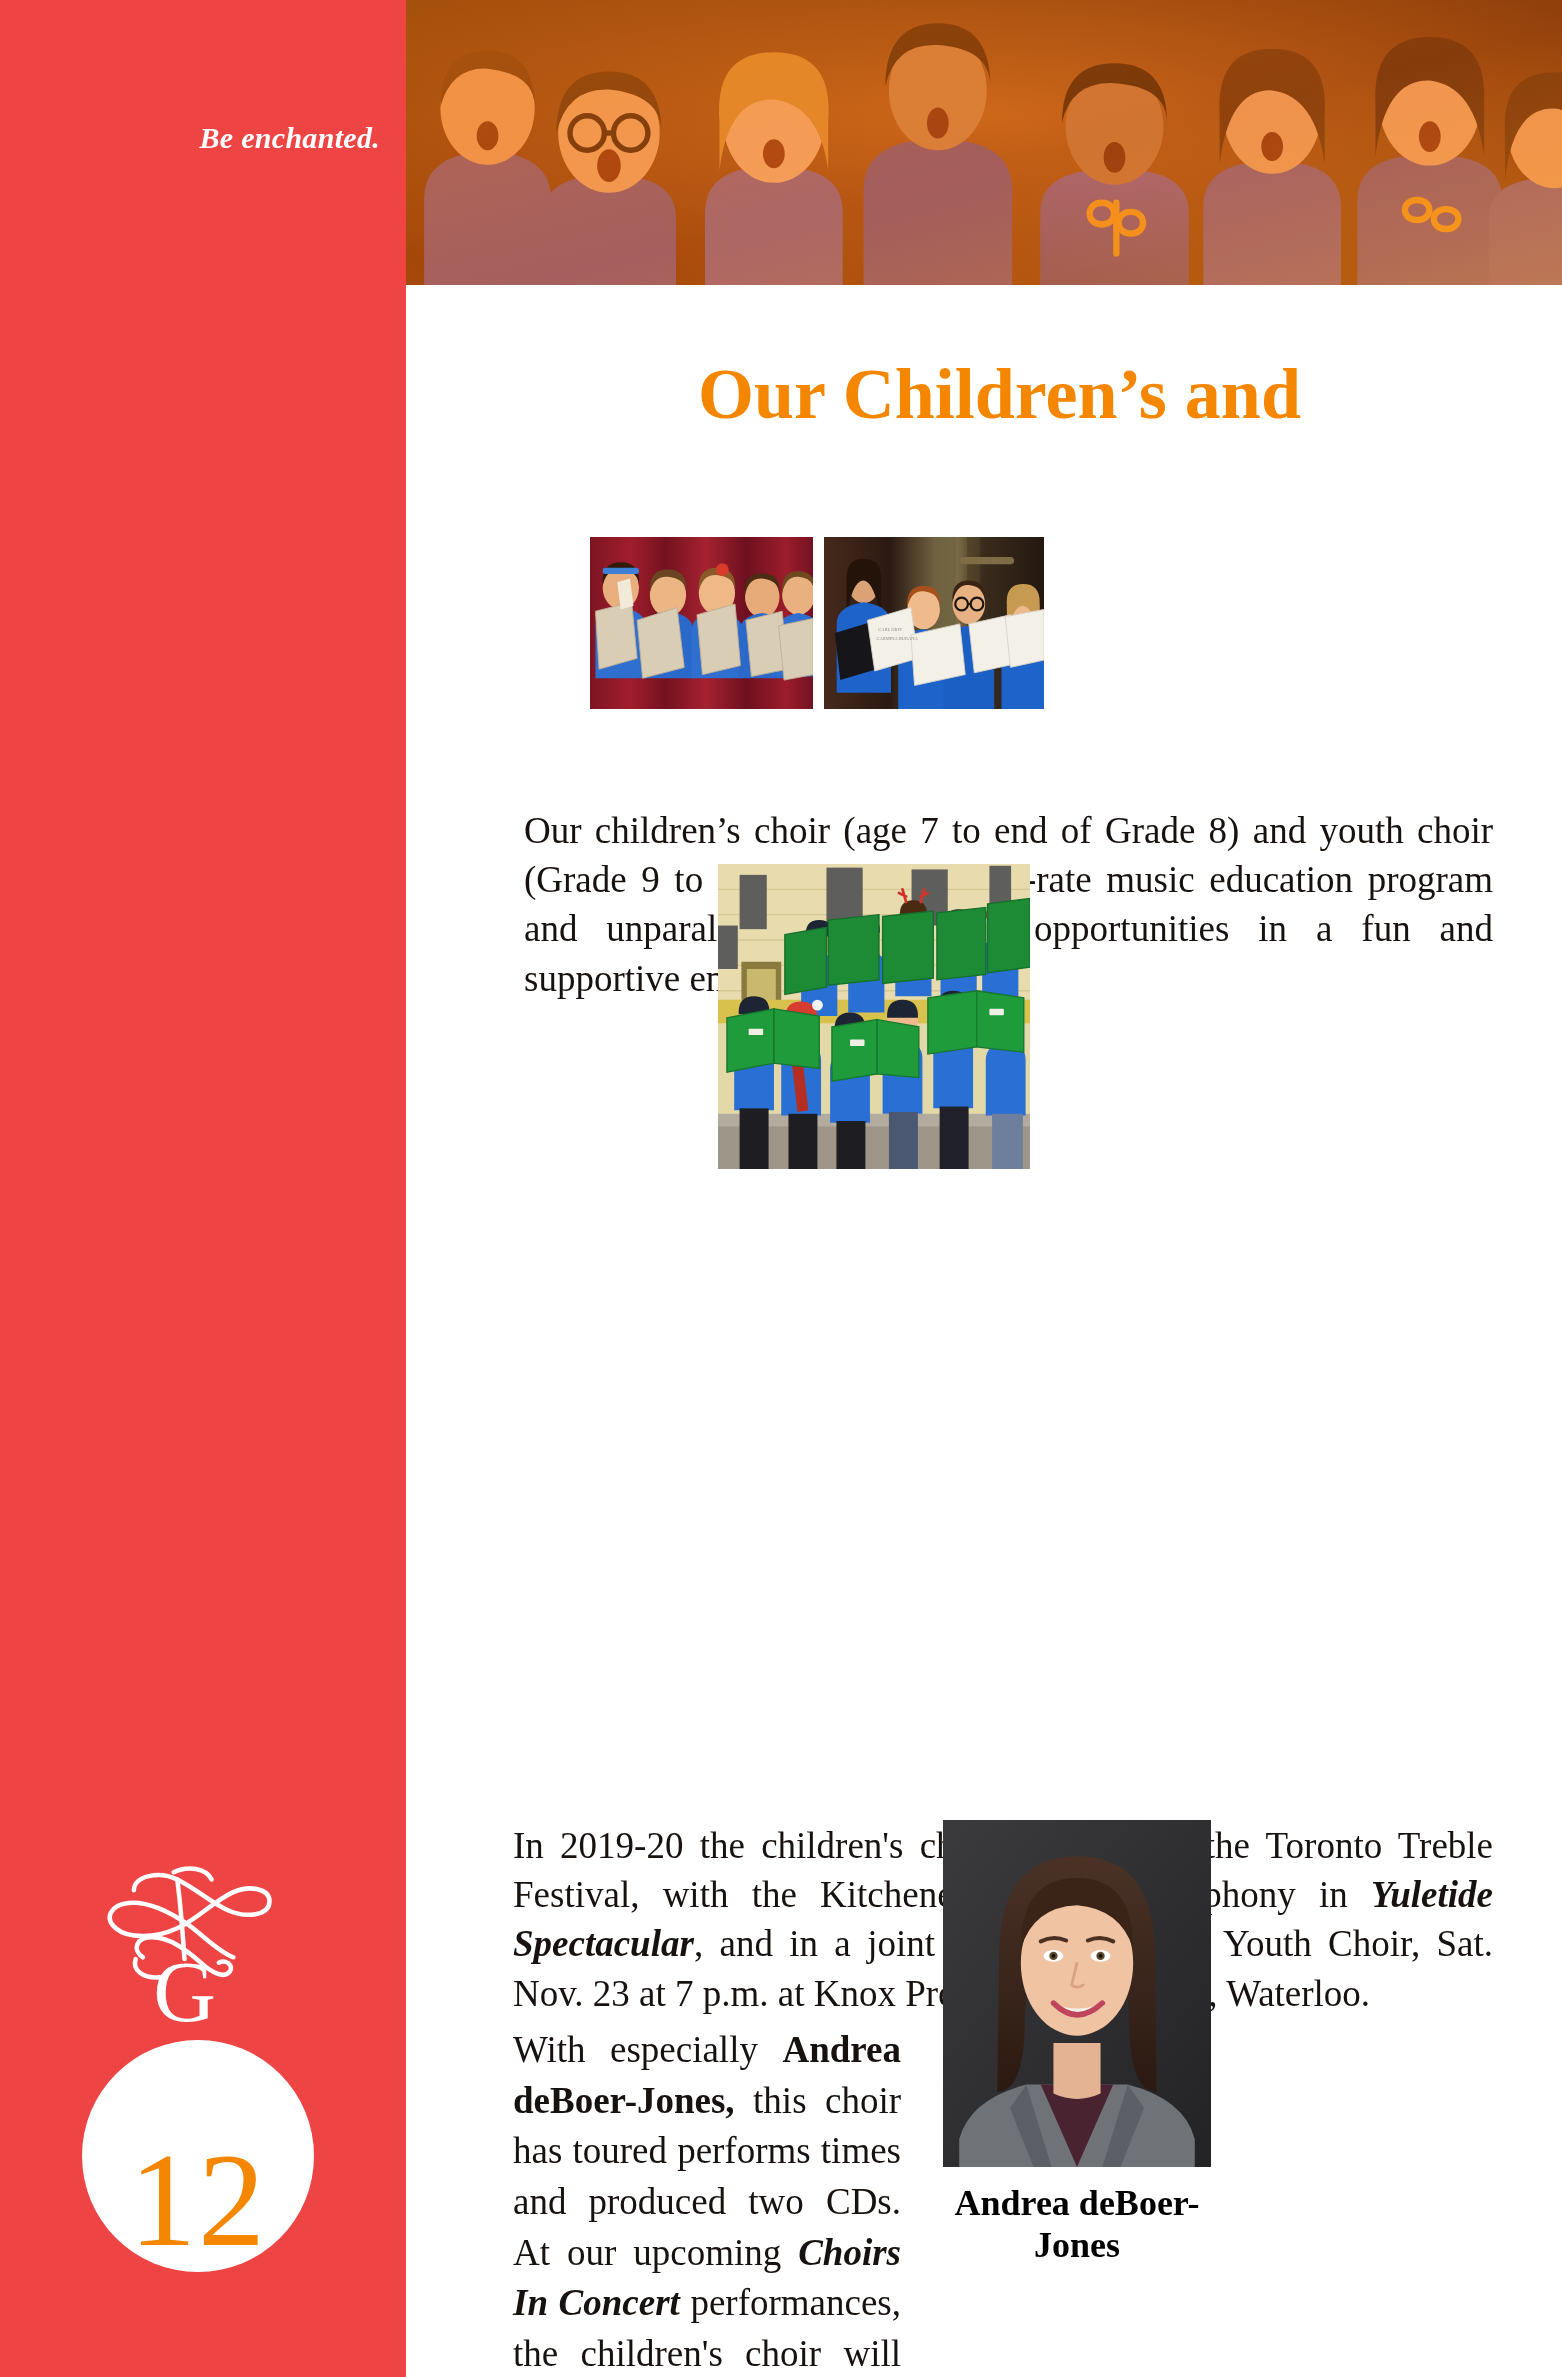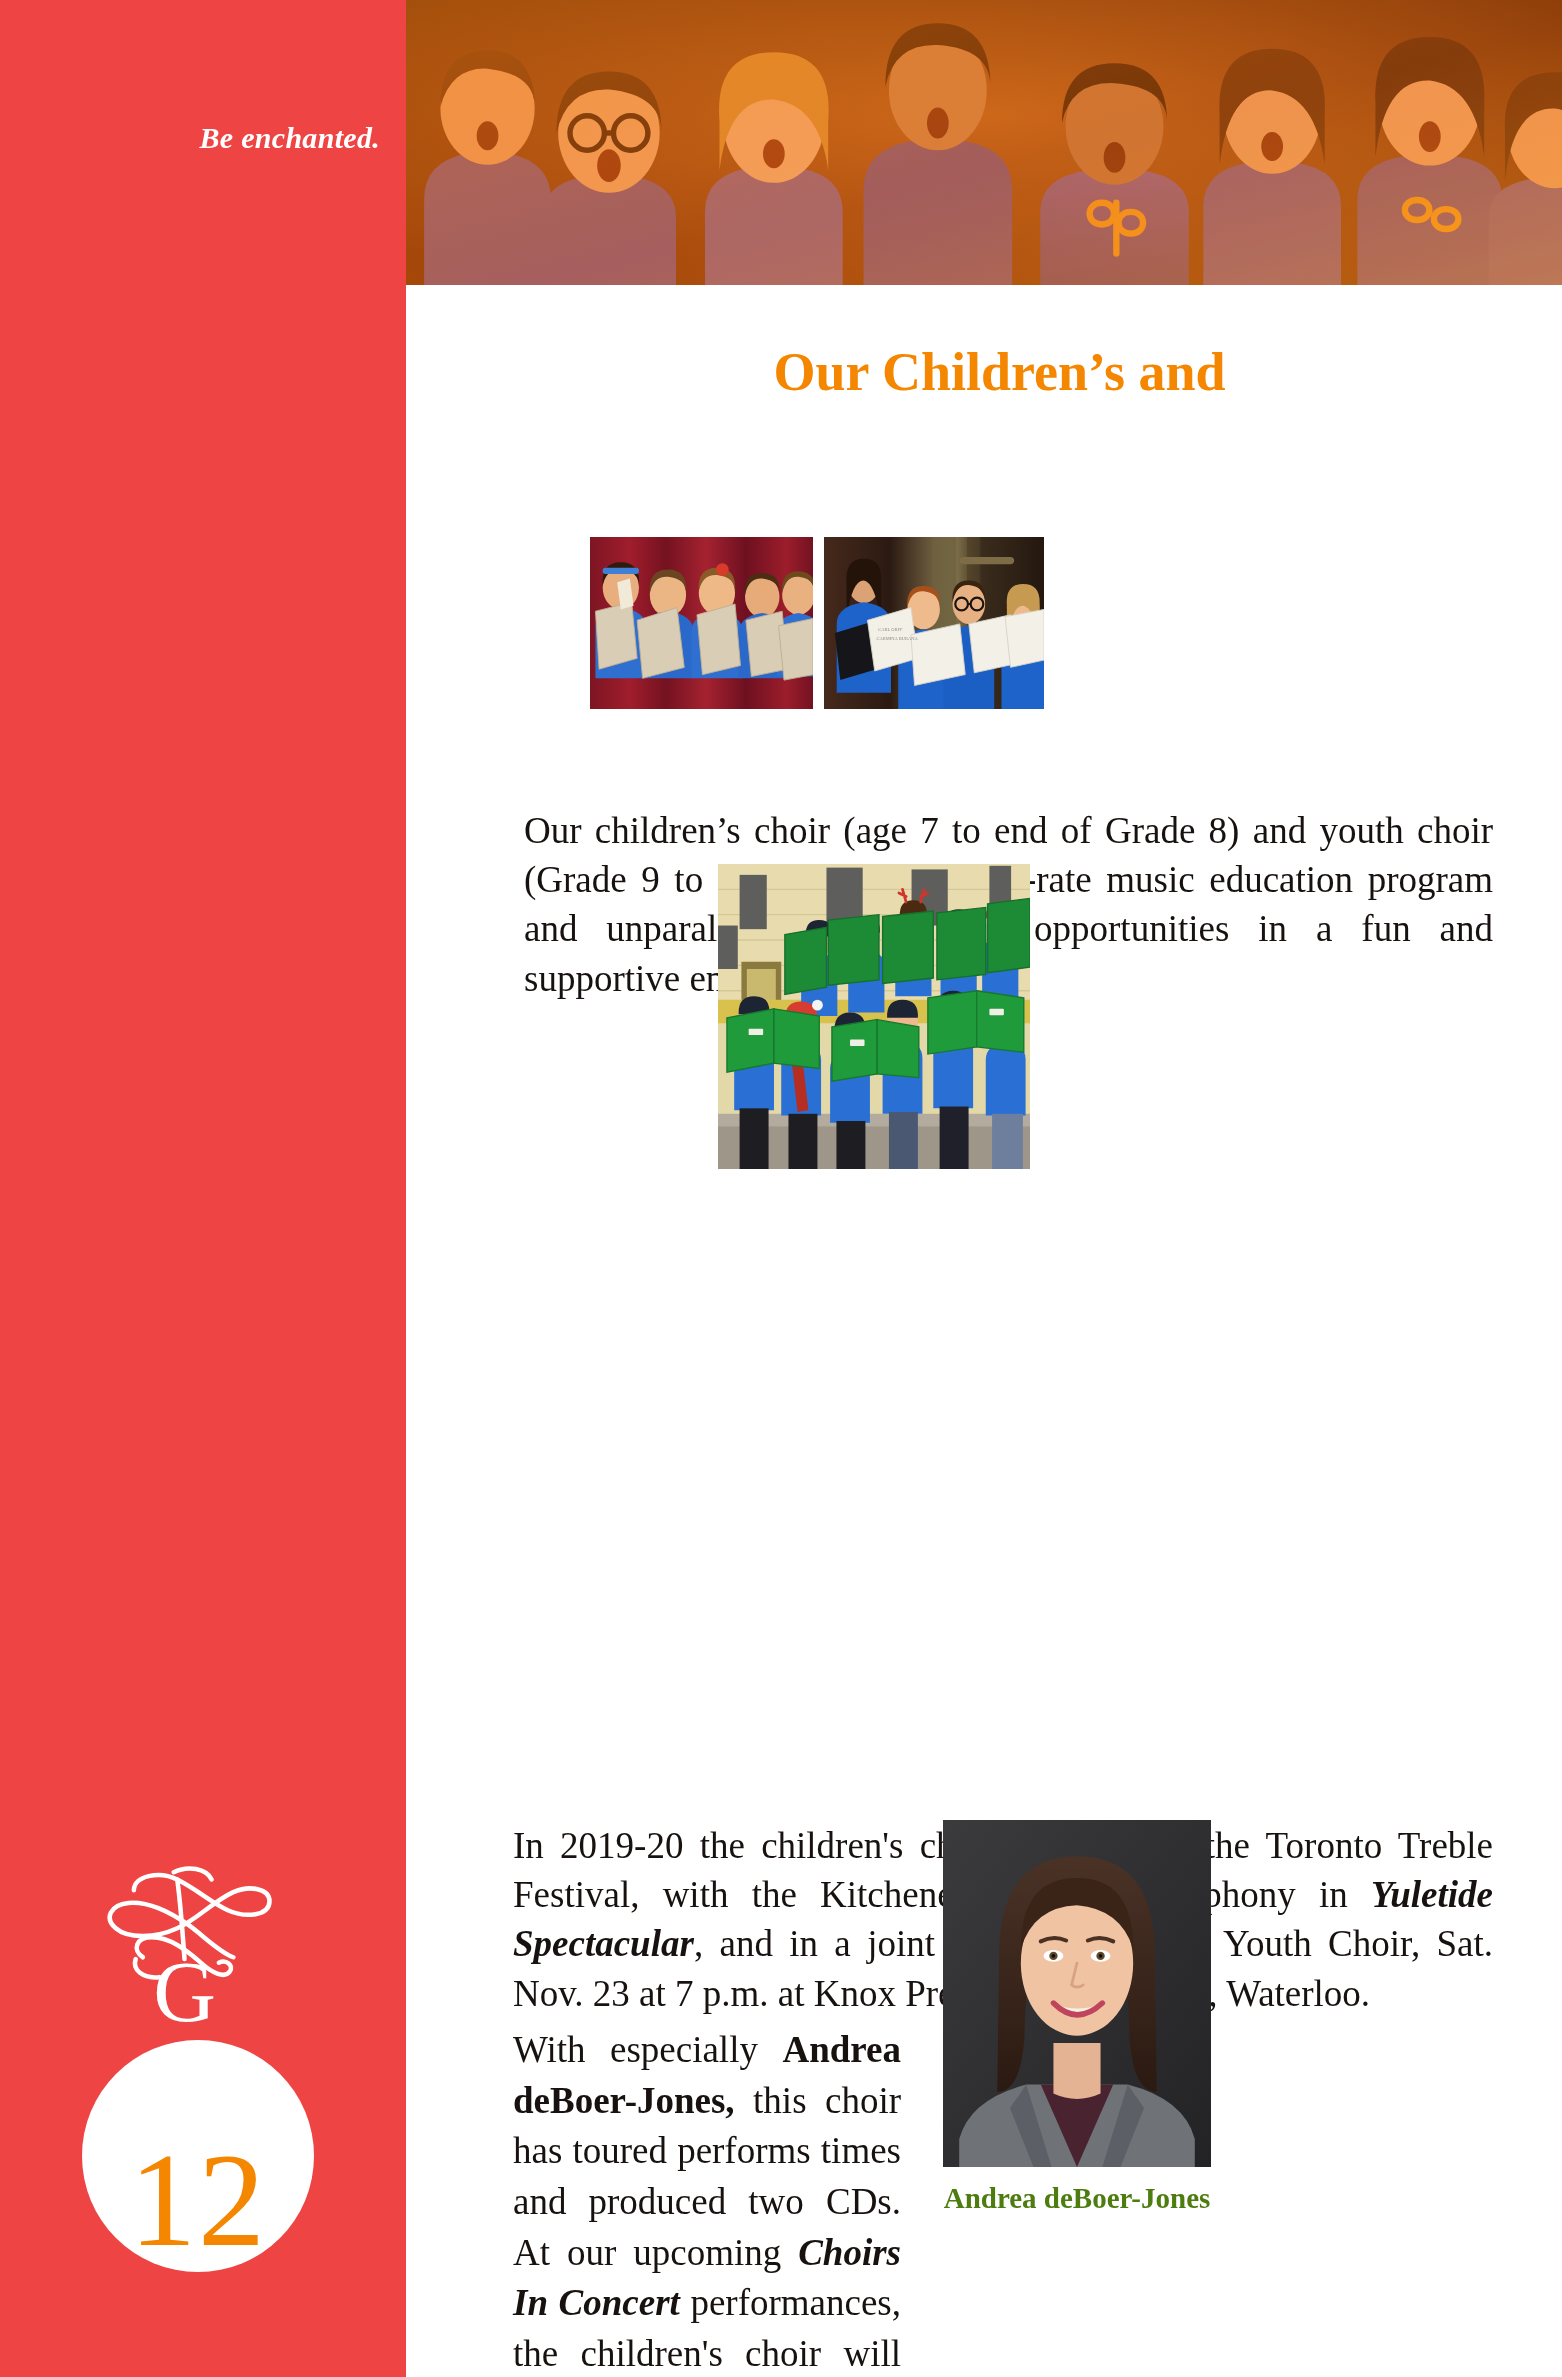--- a/index.html
+++ b/index.html
@@ -91,21 +91,21 @@
     height: 2092px;
   }
 
   .page-title {
     position: absolute;
     left: 100px;
     top: 22.6px;
     width: 987px;
     text-align: center;
     color: #F58600;
-    font-size: 54px;
+    font-size: 72px;
     line-height: 1.06;
     font-family: "Liberation Serif", "DejaVu Serif", serif;
   }
 
   
   .photo { position: absolute; overflow: hidden; background:#333; }
   .photo svg { display:block; width:100%; height:100%; }
 
   .photo-a { left: 184px; top: 252px; width: 223px; height: 172px; }
   .photo-b { left: 418px; top: 252px; width: 220px; height: 172px; }
@@ -139,23 +139,23 @@
   }
   .para b { font-weight: bold; }
   .para .bi { font-weight: bold; font-style: italic; }
 
   .portrait-caption {
     position: absolute;
     left: 510px;
     top: 1897px;
     width: 322px;
     text-align: center;
-    font-size: 29px;
+    font-size: 36px;
     font-weight: bold;
-    color: #4d7c0f;
+    color: #000000;
     font-family: "Liberation Serif", "DejaVu Serif", serif;
   }
 </style>
 </head>
 <body>
 
 <div class="sidebar">
 
   <div class="tagline">
     <span>Be enchanted.</span>

